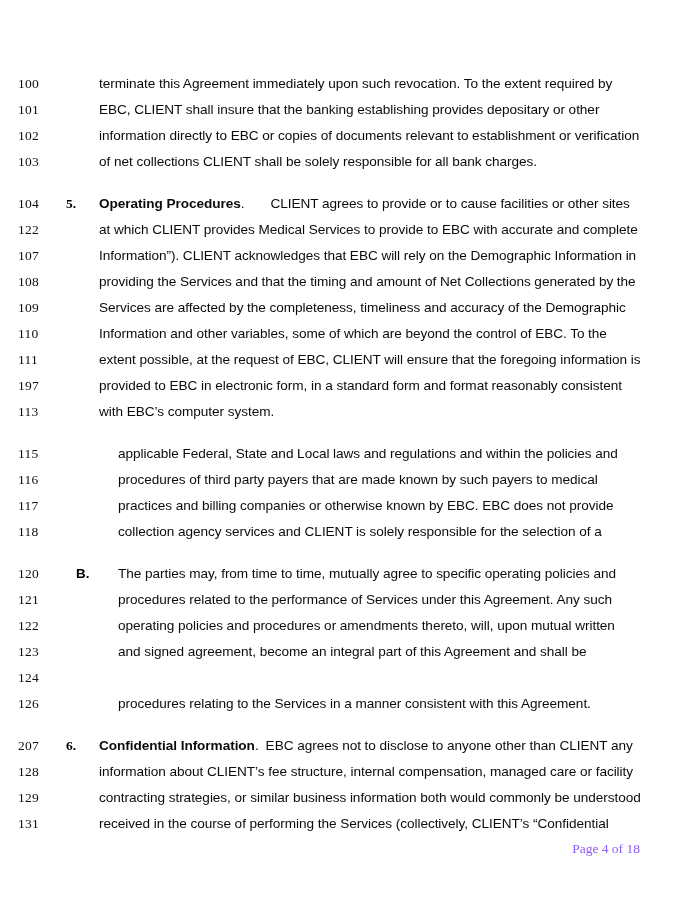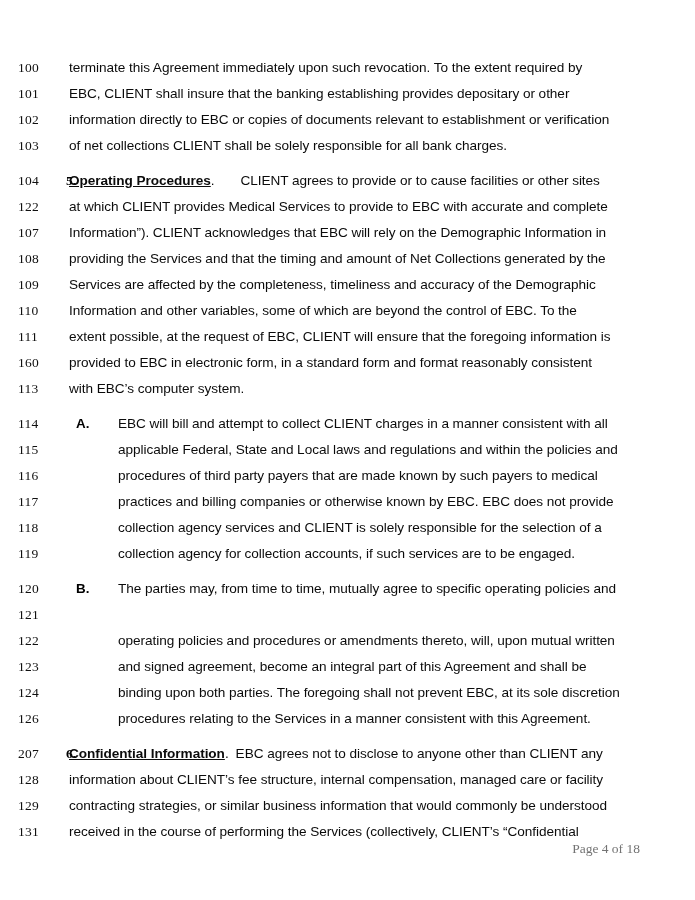--- a/index.html
+++ b/index.html
@@ -19,21 +19,21 @@
 
   .doc-body {
     position: absolute;
     left: 0;
     top: 55px;
     width: 695px;
   }
 
   
   .para-block {
-    margin: 0 0 9px 0;
+    margin: 16px 0 9px 0;
   }
 
   
   .doc-line {
     position: relative;
     height: 26px;
     line-height: 26px;
     white-space: nowrap;
   }
 
@@ -52,21 +52,21 @@
 
   
   .line-text {
     position: absolute;
     top: 0;
     line-height: 26px;
     font-size: 13.6px;
     color: #0b0b0b;
     letter-spacing: -0.05px;
   }
-  .indent-body   { left: 69px; }   
+  .indent-body   { left: 99px; }   
   .indent-sub    { left: 118px; }  
 
   
   .marker-num {
     position: absolute;
     left: 66px;
     top: 0;
     font-family: "Liberation Serif", serif;
     font-weight: bold;
     font-size: 13.5px;
@@ -77,34 +77,33 @@
     left: 76px;
     top: 0;
     font-family: "Liberation Sans", sans-serif;
     font-weight: bold;
     font-size: 13.4px;
     line-height: 26px;
   }
 
   .heading-term {
     font-weight: bold;
-    text-decoration: underline;
   }
   .gap-wide { display: inline-block; width: 26px; }
   .gap-mid  { display: inline-block; width: 7px; }
 
   .footer {
     position: absolute;
     left: 0;
     top: 841px;
     width: 640px;
     text-align: right;
     font-family: "Liberation Serif", serif;
     font-size: 13.5px;
-    color: #737373;
+    color: #8b5cf6;
   }
 </style>
 </head>
 <body>
 
 <div class="page">
   <div class="doc-body" id="doc-body">
       <div class="para-block">
         <div class="doc-line">
           <span class="line-no">100</span>
@@ -147,94 +146,85 @@
         </div>
         <div class="doc-line">
           <span class="line-no">110</span>
           <span class="line-text indent-body">Information and other variables, some of which are beyond the control of EBC.  To the</span>
         </div>
         <div class="doc-line">
           <span class="line-no">111</span>
           <span class="line-text indent-body">extent possible, at the request of EBC, CLIENT will ensure that the foregoing information is</span>
         </div>
         <div class="doc-line">
-          <span class="line-no">160</span>
+          <span class="line-no">197</span>
           <span class="line-text indent-body">provided to EBC in electronic form, in a standard form and format reasonably consistent</span>
         </div>
         <div class="doc-line">
           <span class="line-no">113</span>
           <span class="line-text indent-body">with EBC’s computer system.</span>
         </div>
       </div>
       <div class="para-block">
         <div class="doc-line">
-          <span class="line-no">114</span>
-          <span class="marker-alpha">A.</span>
-          <span class="line-text indent-sub">EBC will bill and attempt to collect CLIENT charges in a manner consistent with all</span>
-        </div>
-        <div class="doc-line">
           <span class="line-no">115</span>
           <span class="line-text indent-sub">applicable Federal, State and Local laws and regulations and within the policies and</span>
         </div>
         <div class="doc-line">
           <span class="line-no">116</span>
           <span class="line-text indent-sub">procedures of third party payers that are made known by such payers to medical</span>
         </div>
         <div class="doc-line">
           <span class="line-no">117</span>
           <span class="line-text indent-sub">practices and billing companies or otherwise known by EBC.  EBC does not provide</span>
         </div>
         <div class="doc-line">
           <span class="line-no">118</span>
           <span class="line-text indent-sub">collection agency services and CLIENT is solely responsible for the selection of a</span>
-        </div>
-        <div class="doc-line">
-          <span class="line-no">119</span>
-          <span class="line-text indent-sub">collection agency for collection accounts, if such services are to be engaged.</span>
         </div>
       </div>
       <div class="para-block">
         <div class="doc-line">
           <span class="line-no">120</span>
           <span class="marker-alpha">B.</span>
           <span class="line-text indent-sub">The parties may, from time to time, mutually agree to specific operating policies and</span>
         </div>
         <div class="doc-line">
           <span class="line-no">121</span>
+          <span class="line-text indent-sub">procedures related to the performance of Services under this Agreement.  Any such</span>
         </div>
         <div class="doc-line">
           <span class="line-no">122</span>
           <span class="line-text indent-sub">operating policies and procedures or amendments thereto, will, upon mutual written</span>
         </div>
         <div class="doc-line">
           <span class="line-no">123</span>
           <span class="line-text indent-sub">and signed agreement, become an integral part of this Agreement and shall be</span>
         </div>
         <div class="doc-line">
           <span class="line-no">124</span>
-          <span class="line-text indent-sub">binding upon both parties.  The foregoing shall not prevent EBC, at its sole discretion</span>
         </div>
         <div class="doc-line">
           <span class="line-no">126</span>
           <span class="line-text indent-sub">procedures relating to the Services in a manner consistent with this Agreement.</span>
         </div>
       </div>
       <div class="para-block">
         <div class="doc-line">
           <span class="line-no">207</span>
           <span class="marker-num">6.</span>
           <span class="line-text indent-body"><span class="heading-term">Confidential Information</span><span>.</span><span class="gap-mid"></span><span>EBC agrees not to disclose to anyone other than CLIENT any</span></span>
         </div>
         <div class="doc-line">
           <span class="line-no">128</span>
           <span class="line-text indent-body">information about CLIENT’s fee structure, internal compensation, managed care or facility</span>
         </div>
         <div class="doc-line">
           <span class="line-no">129</span>
-          <span class="line-text indent-body">contracting strategies, or similar business information that would commonly be understood</span>
+          <span class="line-text indent-body">contracting strategies, or similar business information both would commonly be understood</span>
         </div>
         <div class="doc-line">
           <span class="line-no">131</span>
           <span class="line-text indent-body">received in the course of performing the Services (collectively, CLIENT’s “Confidential</span>
         </div>
       </div>
     </div>
   <div class="footer">Page 4 of 18</div>
 </div>
 

